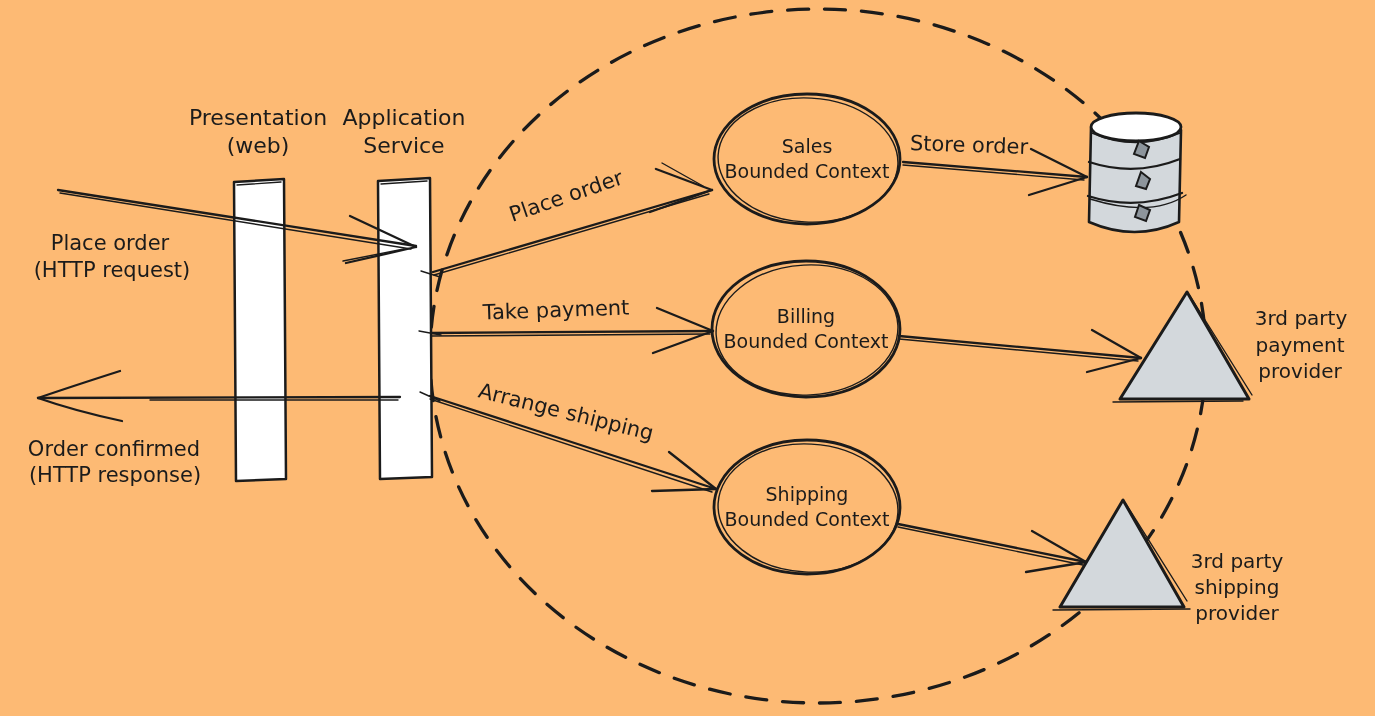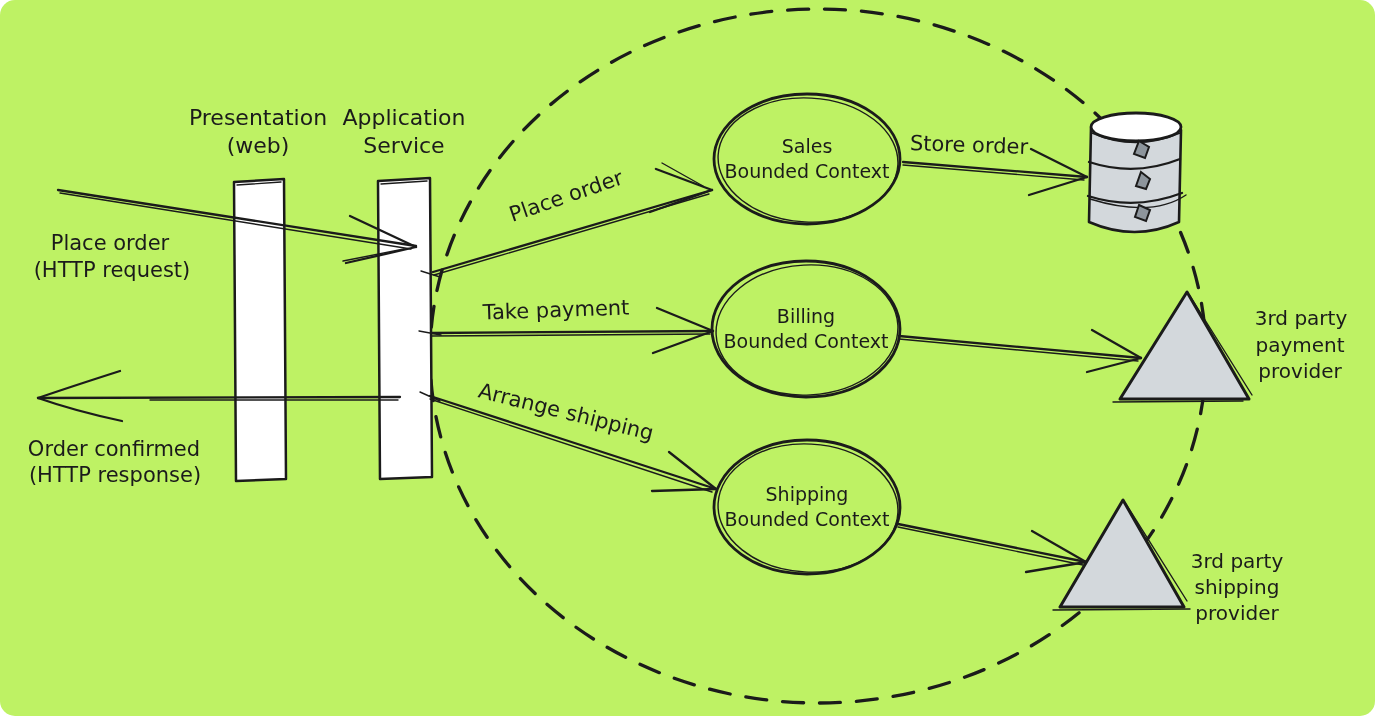--- a/index.html
+++ b/index.html
@@ -1,16 +1,16 @@
 <!DOCTYPE html>
 <html><head>
 <meta charset="utf-8">
 <style>
   html,body{margin:0;padding:0;background:#ffffff;}
-  .canvas{position:relative;width:1375px;height:716px;background:#bef264;overflow:hidden;border-radius:15px;}
+  .canvas{position:relative;width:1375px;height:716px;background:#fdba74;overflow:hidden;}
   svg{display:block;}
   svg text{
     font-family:"DejaVu Sans","Liberation Sans",sans-serif;
     fill:#1b1b1b;
     text-anchor:middle;
   }
   .t-head{font-size:22px;}
   .t-msg{font-size:21px;}
   .t-call{font-size:21px;}
   .t-ctx{font-size:19px;}

